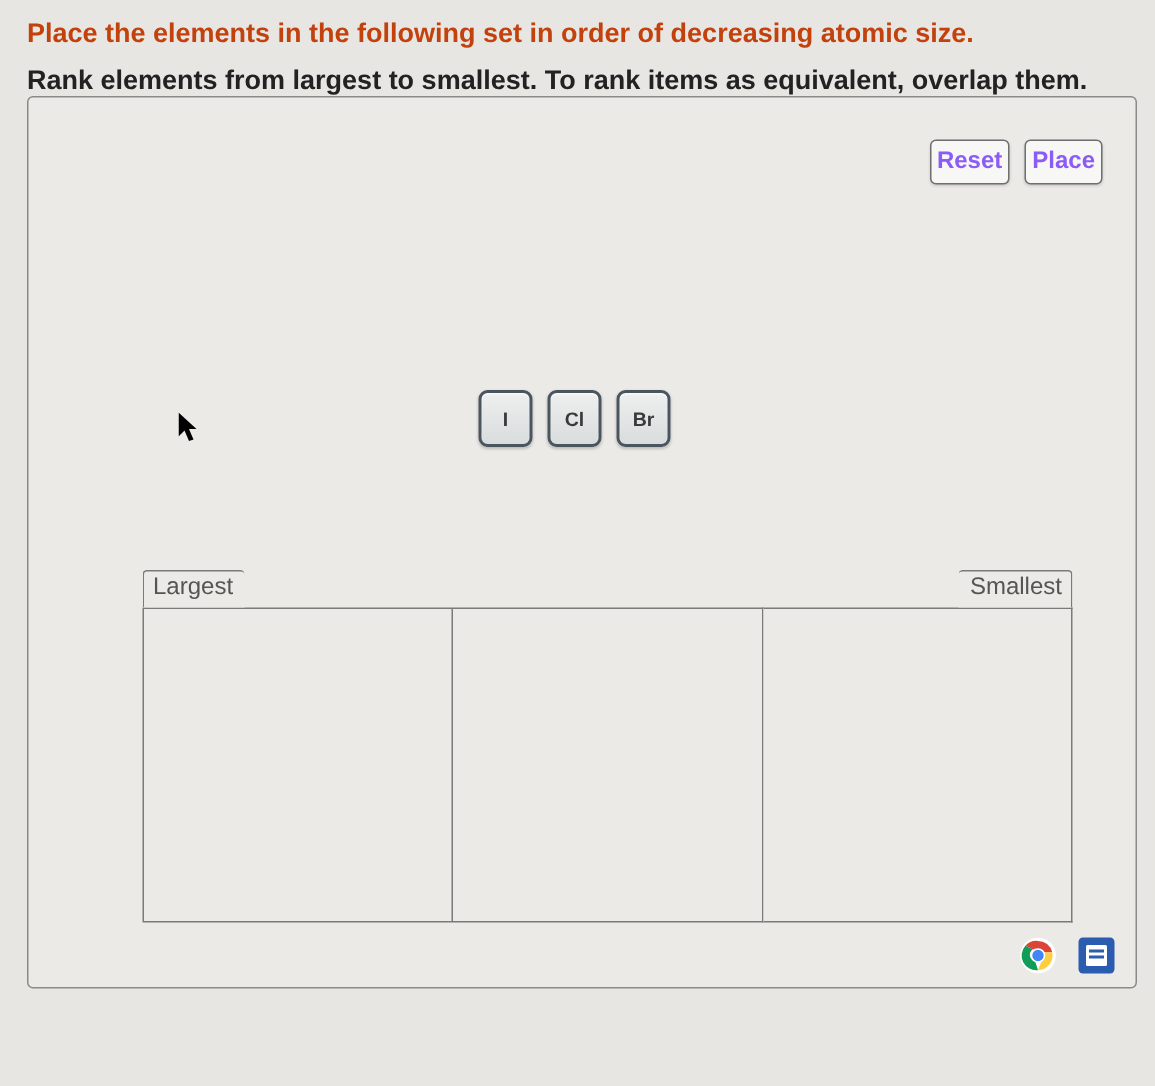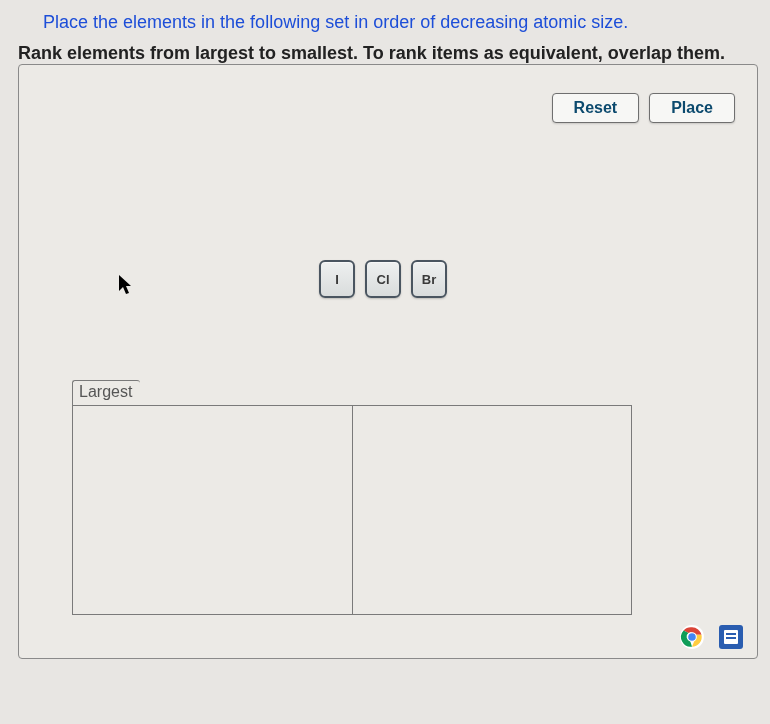--- a/index.html
+++ b/index.html
@@ -11,24 +11,23 @@
       font-family: Arial, Helvetica, sans-serif;
       background: #e8e6e3;
       width: 770px;
       height: 724px;
       overflow: hidden;
       padding: 12px 0 0 18px;
       color: #222;
     }
     .question-text {
       font-size: 18px;
-      color: #1d4ed8;
+      color: #c2410c;
       margin-bottom: 10px;
-      font-weight: 400;
-      margin-left: 25px;
+      font-weight: 700;
     }
     .instruction-text {
       font-size: 18px;
       color: #222;
       font-weight: 700;
     }
     .work-panel {
       border: 1px solid #8a8a8a;
       border-radius: 4px;
       background: #eceae6;
@@ -40,24 +39,24 @@
       position: absolute;
       top: 28px;
       right: 22px;
       display: flex;
       gap: 10px;
     }
     .ctrl-btn {
       background: #f7f7f5;
       border: 1px solid #6f6f6f;
       border-radius: 4px;
-      padding: 5px 21px;
+      padding: 5px 4px;
       font-size: 16px;
       font-weight: 700;
-      color: #0c4a6e;
+      color: #8b5cf6;
       cursor: pointer;
       box-shadow: 0 1px 2px rgba(0,0,0,0.15);
     }
     .cursor-icon {
       position: absolute;
       top: 210px;
       left: 100px;
       font-size: 18px;
       color: #000;
       pointer-events: none;
@@ -80,22 +79,22 @@
       justify-content: center;
       font-size: 13px;
       font-weight: 700;
       color: #3a3a3a;
       cursor: grab;
       box-shadow: inset 0 1px 1px rgba(255,255,255,0.6), 0 1px 2px rgba(0,0,0,0.2);
     }
     .rank-area {
       position: absolute;
       top: 340px;
-      left: 53px;
-      width: 560px;
+      left: 76px;
+      width: 620px;
       height: 210px;
       display: flex;
     }
     .rank-slot {
       flex: 1;
       border: 1px solid #7a7a7a;
       background: #eceae6;
       position: relative;
     }
     .rank-slot + .rank-slot {
@@ -199,20 +198,23 @@
     <div class="tile">I</div>
     <div class="tile">Cl</div>
     <div class="tile">Br</div>
   </div>
 
   <div class="rank-area">
     <div class="rank-slot">
       <div class="label-largest">Largest</div>
     </div>
     <div class="rank-slot"></div>
+    <div class="rank-slot">
+      <div class="label-smallest">Smallest</div>
+    </div>
   </div>
 
   <div class="bottom-icons">
     <svg class="chrome-icon" viewBox="0 0 48 48">
       <circle cx="24" cy="24" r="22" fill="#fff"></circle>
       <path d="M24 6 A18 18 0 0 1 41.5 20 L28 20 A8 8 0 0 0 17.5 16.5 L8.5 12 A18 18 0 0 1 24 6 Z" fill="#db4437"></path>
       <path d="M41.5 20 A18 18 0 0 1 24 42 L29 29.5 A8 8 0 0 0 28 20 Z" fill="#ffcd40"></path>
       <path d="M8.5 12 L17.5 16.5 A8 8 0 0 0 20.5 31 L24 42 A18 18 0 0 1 8.5 12 Z" fill="#0f9d58"></path>
       <circle cx="24" cy="24" r="8" fill="#4285f4"></circle>
       <circle cx="24" cy="24" r="8" fill="none" stroke="#fff" stroke-width="2"></circle>

